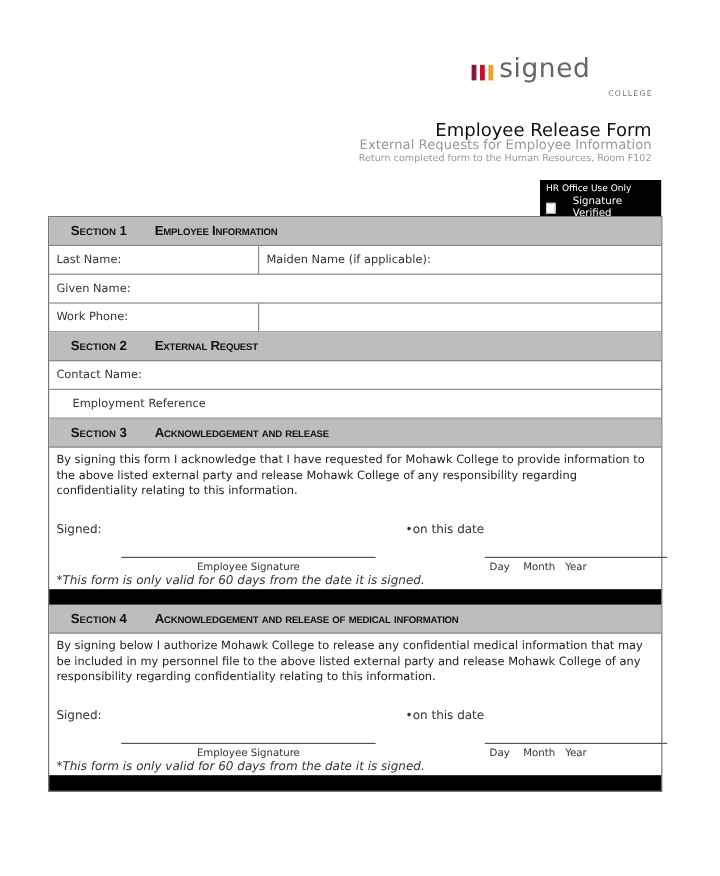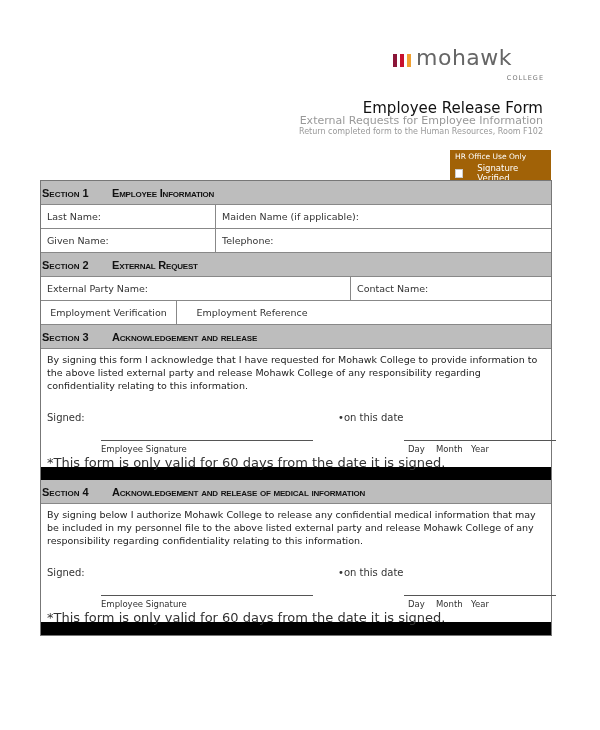--- a/index.html
+++ b/index.html
@@ -9,57 +9,57 @@
   .logo { position: absolute; left: 393px; top: 48px; width: 160px; height: 36px; }
   .logo-bars { position: absolute; left: 0; top: 6px; display: flex; gap: 3px; }
   .logo-bars span { display: block; width: 4px; height: 13px; }
   .logo-word { position: absolute; left: 23px; top: -3px; font-family: "DejaVu Sans", sans-serif; font-size: 22px; color: #666; letter-spacing: 0.5px; font-weight: normal; }
   .logo-sub { position: absolute; right: 9px; top: 26px; font-size: 6.5px; color: #777; letter-spacing: 1px; font-weight: normal; }
 
   .title { position: absolute; right: 57px; top: 99px; font-size: 15px; color: #111; }
   .subtitle { position: absolute; right: 57px; top: 114px; font-size: 11px; color: #999; }
   .return-note { position: absolute; right: 57px; top: 127px; font-size: 8px; color: #999; }
 
-  .hr-box { position: absolute; left: 450px; top: 150px; width: 101px; height: 31px; background: #a16207; color: #fff; padding: 2px 5px; }
+  .hr-box { position: absolute; left: 450px; top: 150px; width: 101px; height: 31px; background: #000000; color: #fff; padding: 2px 5px; }
   .hr-label { font-size: 7.5px; display: block; }
   .hr-check { display: flex; align-items: center; gap: 14px; margin-top: 2px; }
   .hr-check .box { width: 9px; height: 9px; background: #fff; border: 1px solid #ccc; }
   .hr-check span.lbl { font-size: 8.5px; }
 
   .form { position: absolute; left: 40px; top: 180px; width: 512px; border: 1px solid #777; }
-  .section-head { background: #bdbdbd; height: 24px; display: flex; align-items: center; padding-left: 1px; border-bottom: 1px solid #888; font-family: "Liberation Sans", sans-serif; font-weight: bold; font-size: 10px; color: #111; }
+  .section-head { background: #bdbdbd; height: 24px; display: flex; align-items: center; padding-left: 18px; border-bottom: 1px solid #888; font-family: "Liberation Sans", sans-serif; font-weight: bold; font-size: 10px; color: #111; }
   .section-head .num { width: 70px; font-variant: small-caps; font-size: 11px; }
   .section-head .name { font-variant: small-caps; font-size: 11px; letter-spacing: -0.2px; }
   .row { display: flex; height: 24px; border-bottom: 1px solid #888; }
   .cell { font-size: 9.5px; color: #333; padding: 0 6px; display: flex; align-items: center; border-right: 1px solid #888; white-space: nowrap; }
   .cell:last-child { border-right: none; }
   .cell.center { justify-content: center; }
 
   .ack { padding: 4px 6px 0 6px; position: relative; }
   .ack p { font-size: 9.5px; line-height: 13px; color: #222; }
   .sig-area { position: relative; height: 88px; }
   .signed { position: absolute; left: 0; font-size: 10px; color: #333; }
   .ondate { position: absolute; left: 291px; font-size: 10px; color: #333; }
   .sig-line { position: absolute; left: 54px; width: 212px; height: 1px; background: #555; }
   .date-line { position: absolute; left: 357px; width: 152px; height: 1px; background: #555; }
-  .sig-caption { position: absolute; left: 54px; width: 212px; font-size: 8.5px; color: #333; }
+  .sig-caption { position: absolute; left: 54px; width: 212px; text-align: center; font-size: 8.5px; color: #333; }
   .date-cap { position: absolute; font-size: 8.5px; color: #333; }
-  .valid-note { position: absolute; left: 0; font-size: 13px; color: #333; }
+  .valid-note { position: absolute; left: 0; font-size: 10px; color: #333; font-style: italic; }
   .blackbar { height: 13px; background: #000; }
 </style>
 </head>
 <body>
 
 <div class="logo">
   <div class="logo-bars">
     <span style="background:#8b1538"></span>
       <span style="background:#c8102e"></span>
       <span style="background:#f0a030"></span>
   </div>
-  <div class="logo-word">mohawk</div>
+  <div class="logo-word">signed</div>
   <div class="logo-sub">COLLEGE</div>
 </div>
 
 <div class="title">Employee Release Form</div>
 <div class="subtitle">External Requests for Employee Information</div>
 <div class="return-note">Return completed form to the Human Resources, Room F102</div>
 
 <div class="hr-box">
   <span class="hr-label">HR Office Use Only</span>
   <div class="hr-check">
@@ -73,33 +73,34 @@
   <div class="section-head">
     <span class="num">Section 1</span>
     <span class="name">Employee Information</span>
   </div>
   <div class="row">
     <div class="cell" style="width:175px">Last Name:</div>
     <div class="cell" style="flex:1">Maiden Name (if applicable):</div>
   </div>
   <div class="row">
     <div class="cell" style="width:175px">Given Name:</div>
-    <div class="cell" style="flex:1">Telephone:</div>
+  </div>
+  <div class="row">
+    <div class="cell" style="width:175px">Work Phone:</div>
+    <div class="cell" style="flex:1"></div>
   </div>
 
   <div class="section-head">
     <span class="num">Section 2</span>
     <span class="name">External Request</span>
   </div>
   <div class="row">
-    <div class="cell" style="width:310px">External Party Name:</div>
     <div class="cell" style="flex:1">Contact Name:</div>
   </div>
   <div class="row">
-    <div class="cell center" style="width:136px">Employment Verification</div>
     <div class="cell center" style="width:150px">Employment Reference</div>
   </div>
 
   <div class="section-head">
     <span class="num">Section 3</span>
     <span class="name">Acknowledgement and release</span>
   </div>
   <div class="ack">
     <p>By signing this form I acknowledge that I have requested for Mohawk College to provide information to the above listed external party and release Mohawk College of any responsibility regarding confidentiality relating to this information.</p>
     <div class="sig-area">

